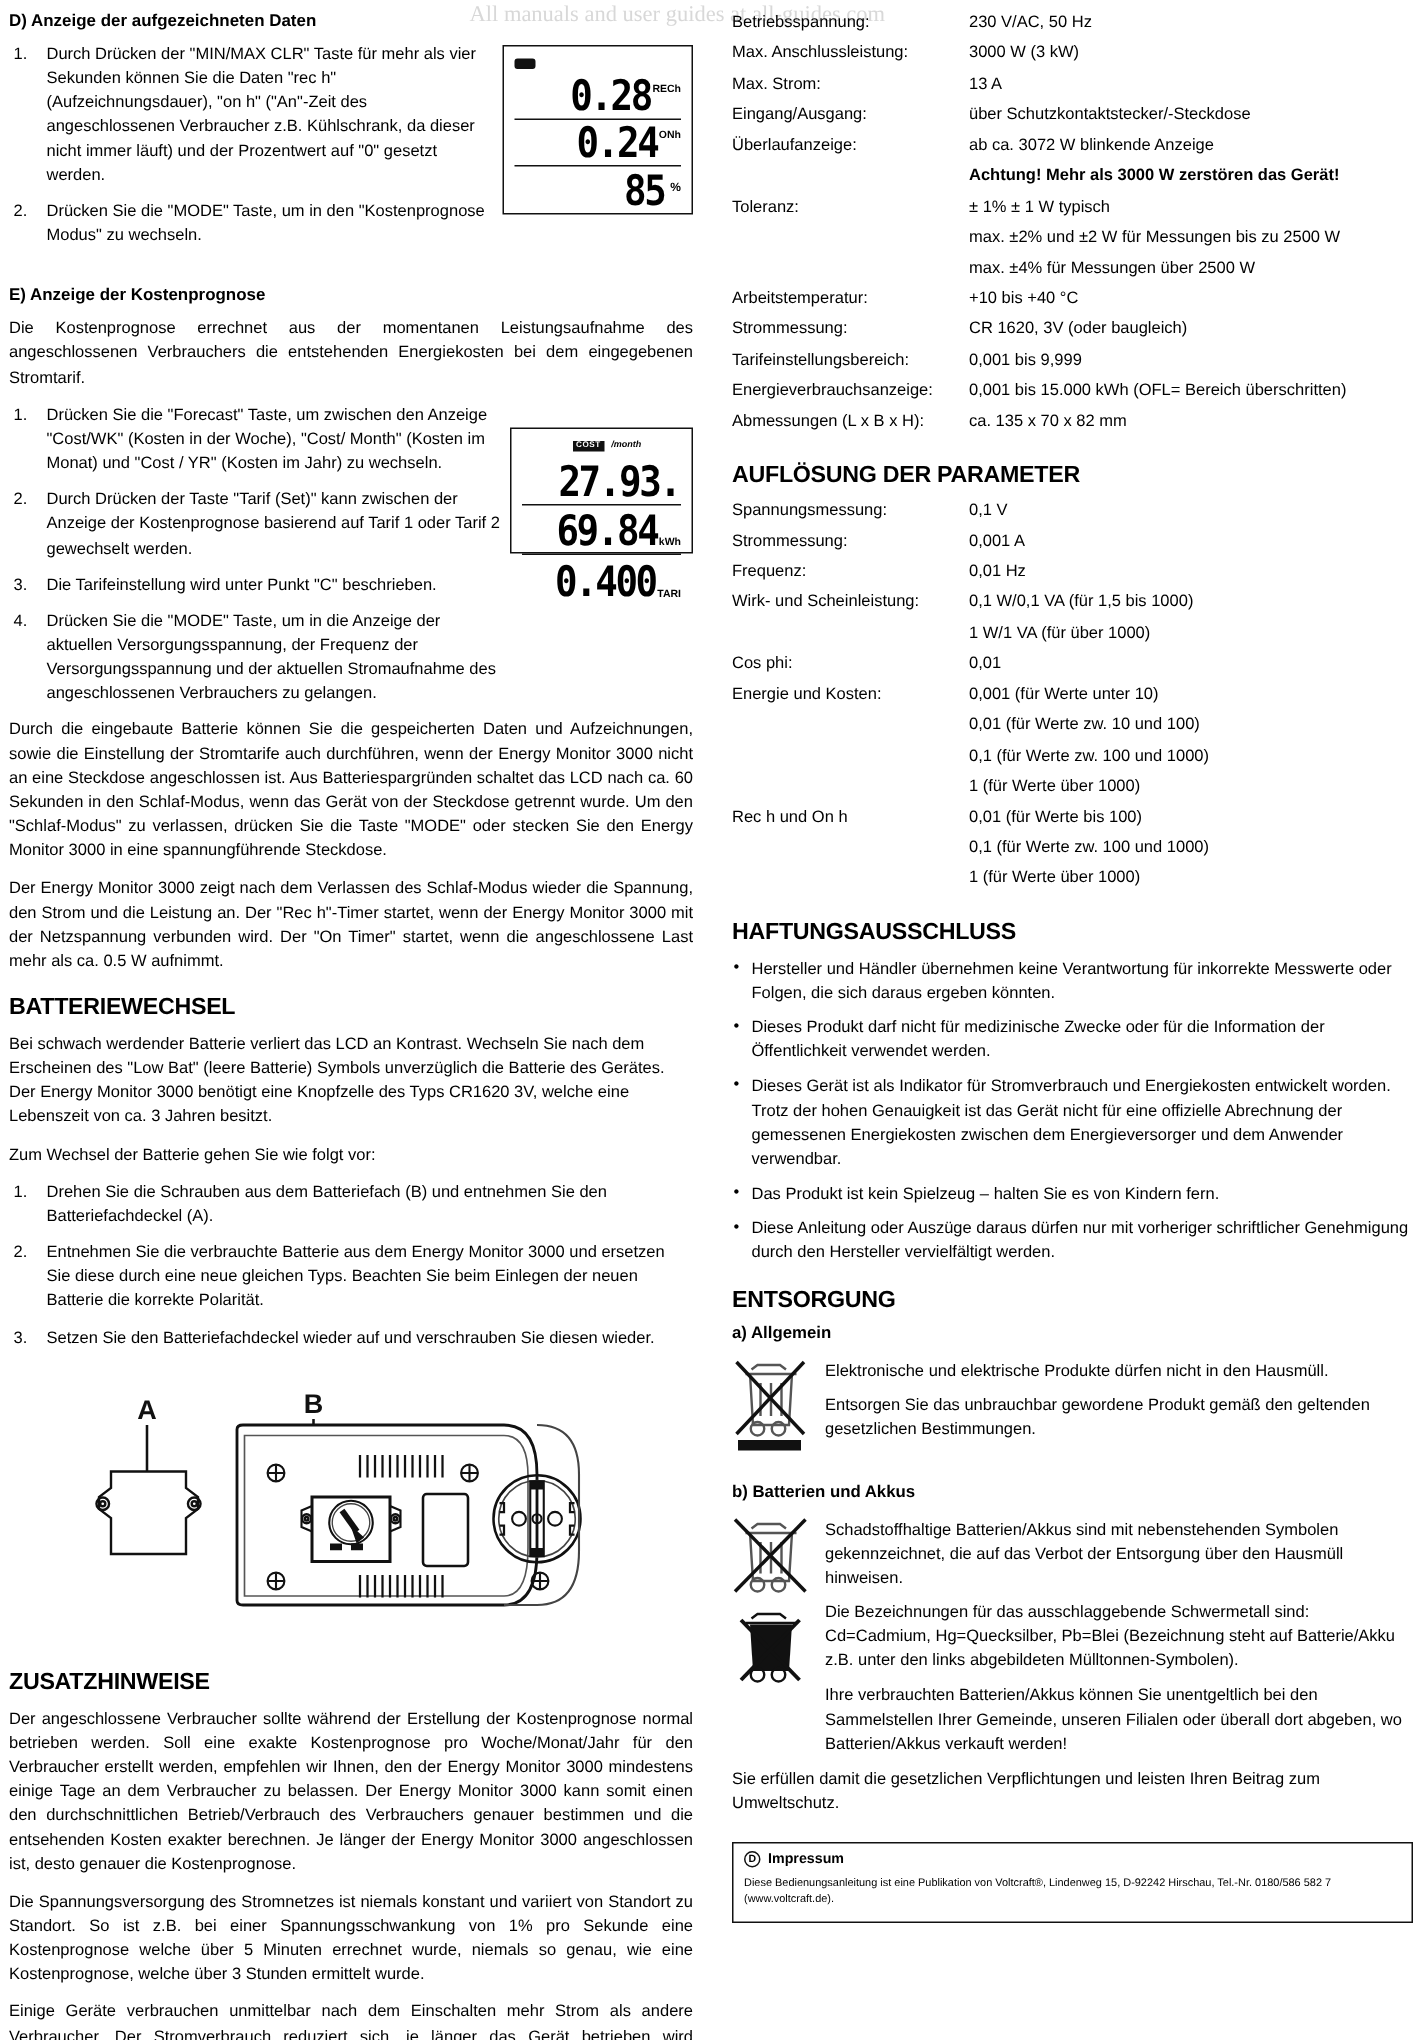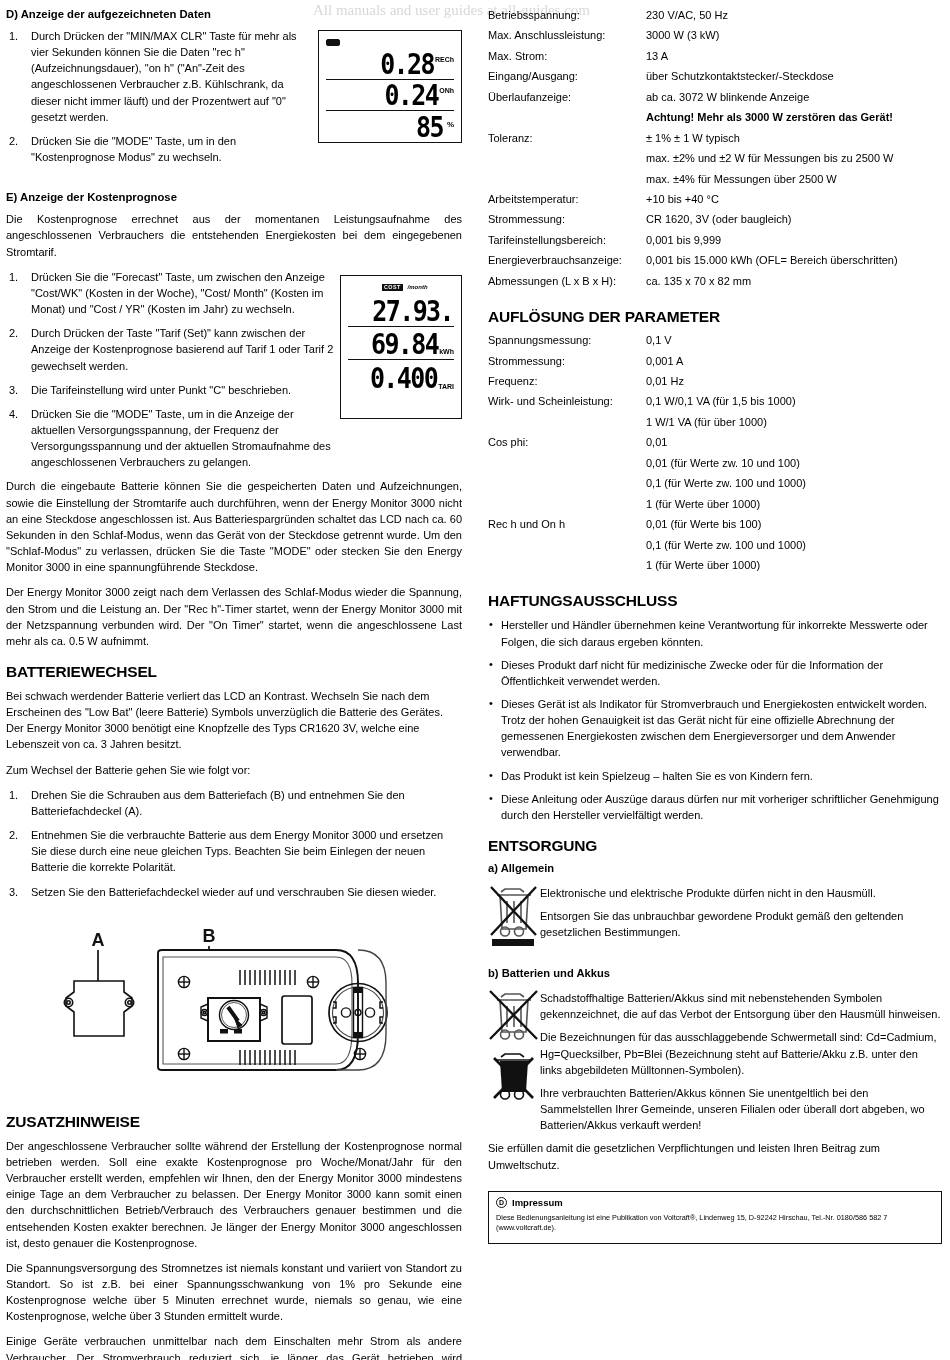--- a/index.html
+++ b/index.html
@@ -87,22 +87,22 @@
   .row-with-lcd .txtcol ol.numlist li { padding-left: 25px; }
 
   
   .lcd {
     border: 1.4px solid #111;
     background: #fff;
     padding: 5px 7px 7px 7px;
     position: relative;
     flex: 0 0 auto;
   }
-  .lcd-a { width: 144px; height: 113px; margin-top: 2px; }
-  .lcd-b { width: 122px; height: 144px; margin-top: 6px; }
+  .lcd-a { width: 127px; height: 113px; margin-top: 2px; }
+  .lcd-b { width: 122px; height: 84px; margin-top: 16px; }
   .lcd-topicons { height: 13px; display: flex; align-items: center; }
   .bat-icon {
     width: 14px; height: 7px;
     border: 1.6px solid #111;
     border-radius: 2px;
     background: #111;
   }
   .cost-tag {
     display: inline-block;
     background: #111;
@@ -159,21 +159,21 @@
     vertical-align: top;
     padding: 0 0 4.5px 0;
   }
   .spec-table td.lbl { width: 158px; padding-right: 6px; white-space: nowrap; }
   .spec-table td.val.bold { font-weight: bold; }
 
   
   .diagram-wrap { position: relative; height: 175px; margin: 24px 0 0 0; }
 
   
-  .disp-block { display: flex; align-items: flex-start; gap: 0; margin-top: 7px; justify-content: flex-end; }
+  .disp-block { display: flex; align-items: flex-start; gap: 10px; margin-top: 7px; justify-content: flex-end; }
   .disp-icon { flex: 0 0 auto; }
   .disp-text { flex: 1 1 auto; padding-top: 4px; }
   .disp-text p { font-size: 11px; line-height: 1.47; margin: 0 0 7px 0; }
   .disp-text p:last-child { margin-bottom: 0; }
   .bin-stack { display: flex; flex-direction: column; gap: 2px; }
 
   
   .impressum {
     border: 1px solid #111;
     padding: 5px 7px 5px 7px;
@@ -485,20 +485,24 @@
             <td class="lbl">Wirk- und Scheinleistung:</td>
             <td class="val">0,1 W/0,1 VA (für 1,5 bis 1000)</td>
           </tr>
         <tr>
             <td class="lbl"></td>
             <td class="val">1 W/1 VA (für über 1000)</td>
           </tr>
         <tr>
             <td class="lbl">Cos phi:</td>
             <td class="val">0,01</td>
+          </tr>
+        <tr>
+            <td class="lbl">Energie und Kosten:</td>
+            <td class="val">0,001 (für Werte unter 10)</td>
           </tr>
         <tr>
             <td class="lbl"></td>
             <td class="val">0,01 (für Werte zw. 10 und 100)</td>
           </tr>
         <tr>
             <td class="lbl"></td>
             <td class="val">0,1 (für Werte zw. 100 und 1000)</td>
           </tr>
         <tr>

